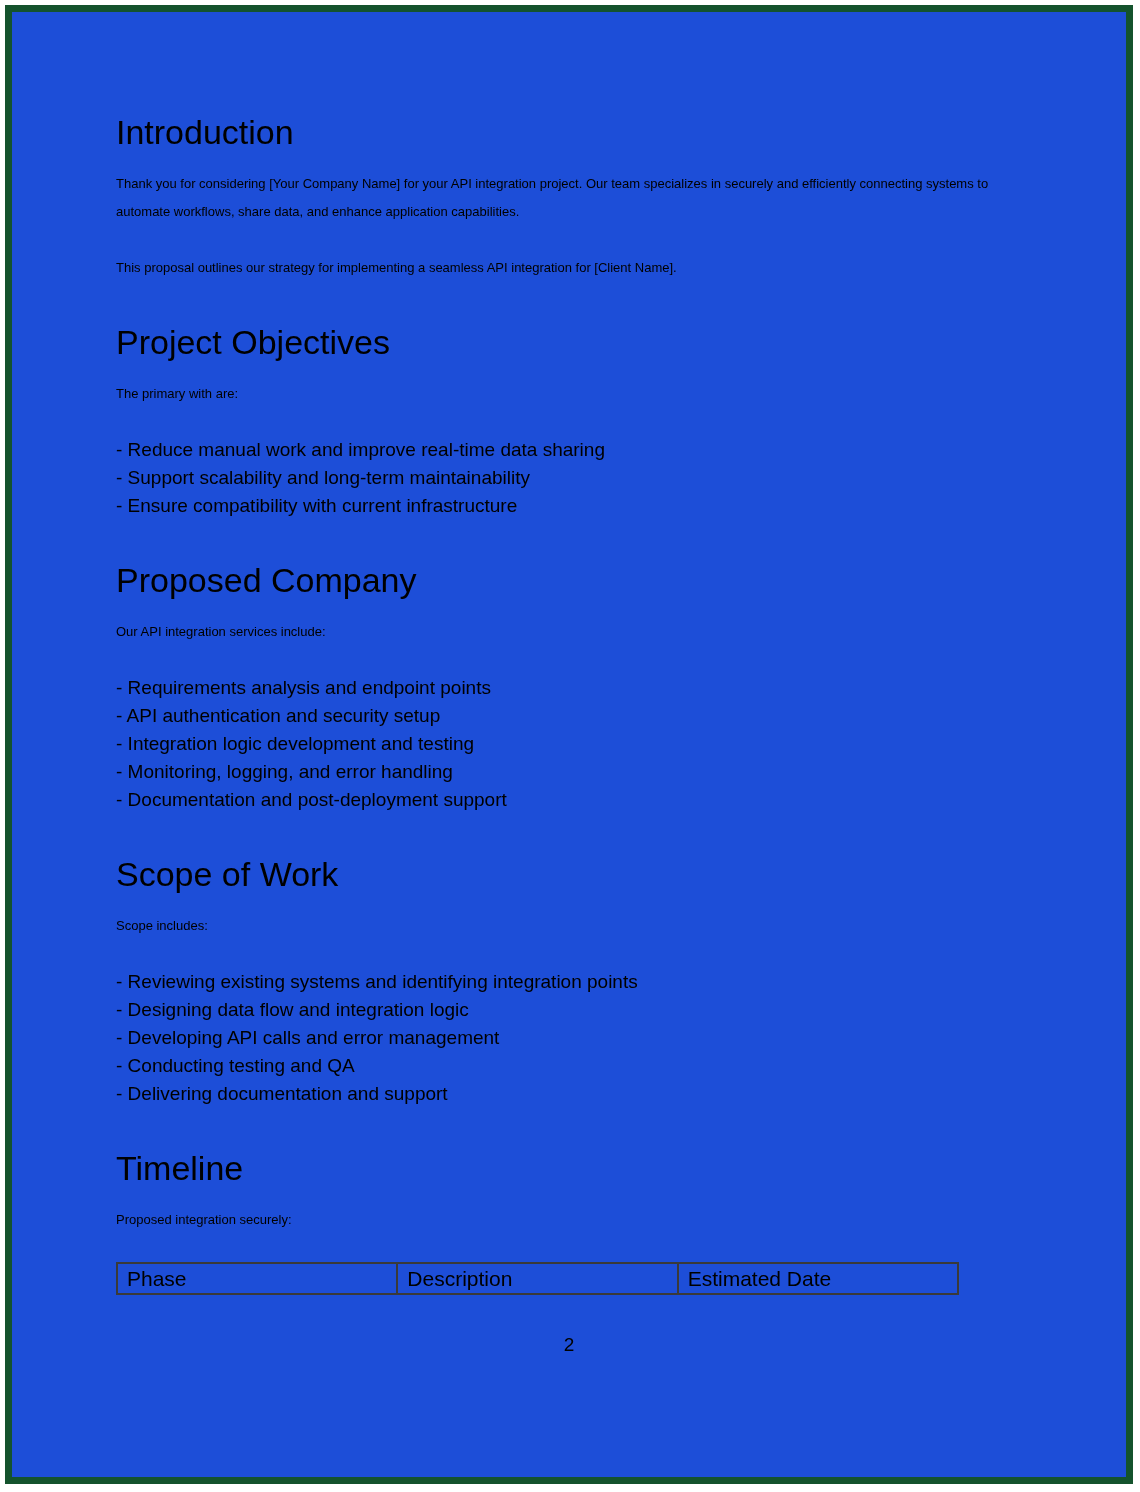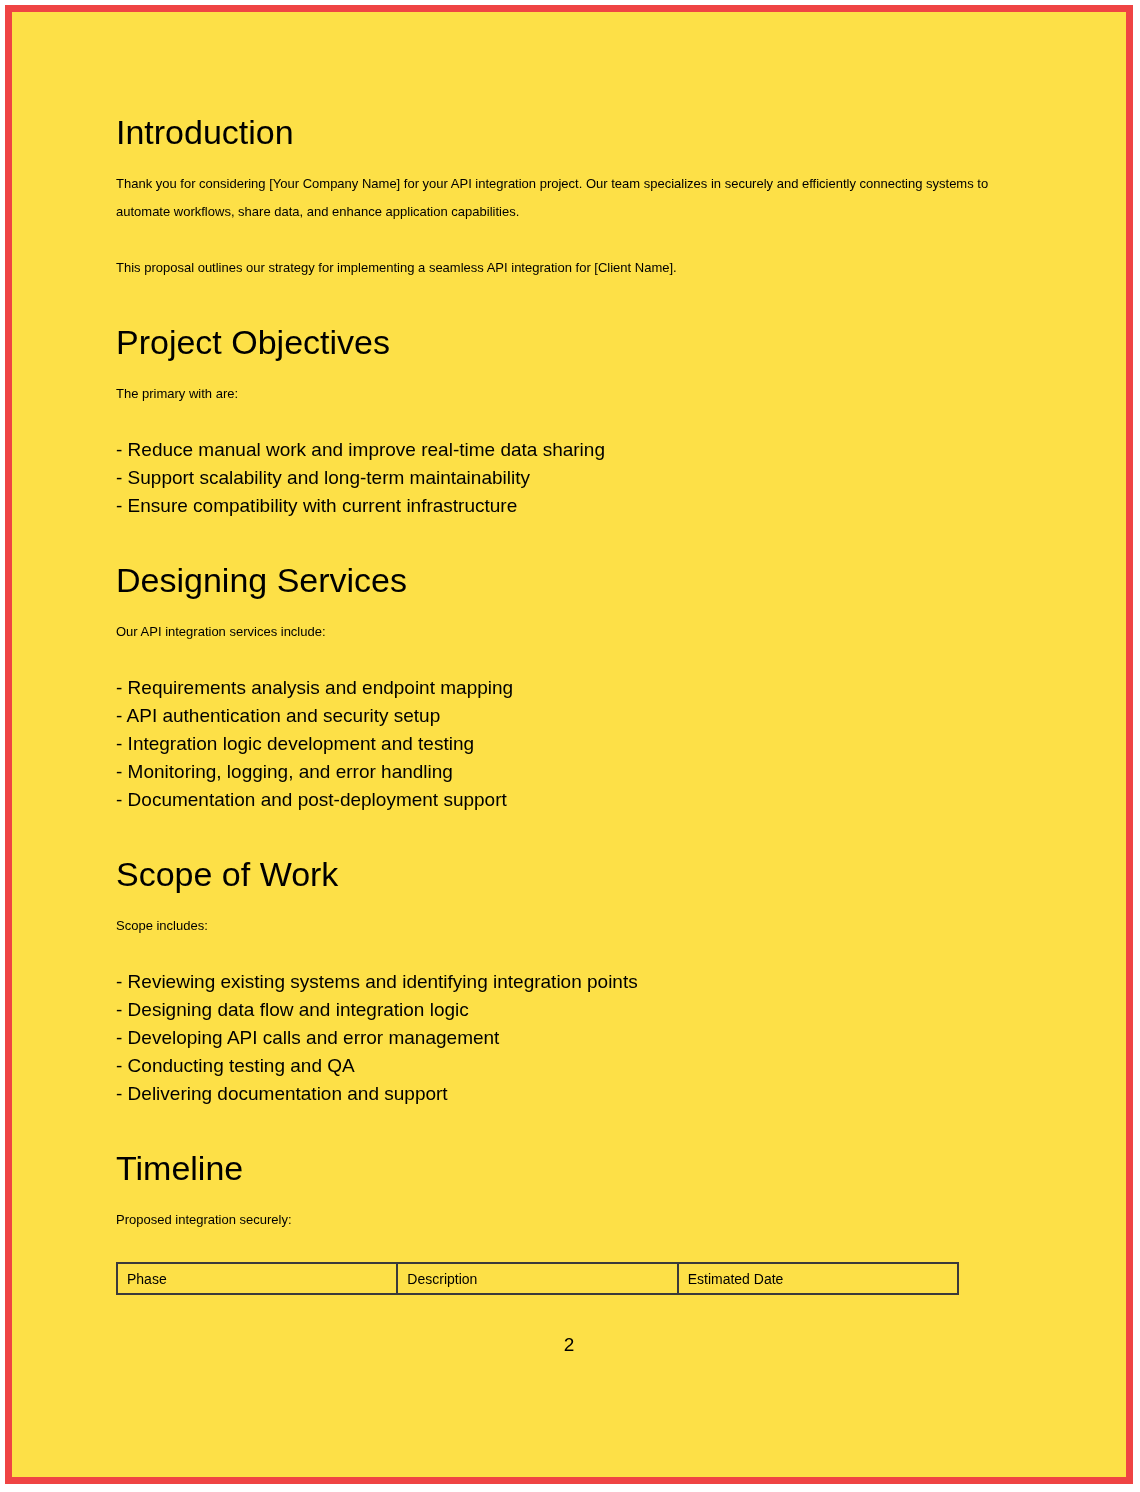--- a/index.html
+++ b/index.html
@@ -13,22 +13,22 @@
     position: relative;
     font-family: "Liberation Sans", sans-serif;
     color: #000000;
   }
   .page-frame {
     position: absolute;
     left: 5px;
     top: 5px;
     right: 7px;
     bottom: 8px;
-    border: 7px solid #ef4444;
-    background: #fde047;
+    border: 7px solid #14532d;
+    background: #1d4ed8;
     box-sizing: border-box;
     overflow: hidden;
   }
   .content {
     padding: 100px 110px 0 104px;
   }
   h1.doc-heading {
     font-size: 34px;
     line-height: 40px;
     font-weight: 400;
@@ -55,21 +55,21 @@
   table.timeline-table {
     margin-top: 15px;
     width: 843px;
     border-collapse: collapse;
     table-layout: fixed;
   }
   table.timeline-table th {
     border: 2px solid #3a3a3a;
     height: 27px;
     padding: 1px 4px 1px 9px;
-    font-size: 14px;
+    font-size: 21px;
     font-weight: 400;
     text-align: left;
     vertical-align: middle;
     white-space: nowrap;
     overflow: hidden;
   }
   .page-number {
     margin-top: 36px;
     width: 100%;
     text-align: center;
@@ -93,24 +93,24 @@
       <h1 class="doc-heading">Project Objectives</h1>
       <p class="doc-para">The primary with are:</p>
       <div class="doc-list">
         <p class="list-line">- Reduce manual work and improve real-time data sharing</p>
         <p class="list-line">- Support scalability and long-term maintainability</p>
         <p class="list-line">- Ensure compatibility with current infrastructure</p>
       </div>
     </section>
 
     <section>
-      <h1 class="doc-heading">Designing Services</h1>
+      <h1 class="doc-heading">Proposed Company</h1>
       <p class="doc-para">Our API integration services include:</p>
       <div class="doc-list">
-        <p class="list-line">- Requirements analysis and endpoint mapping</p>
+        <p class="list-line">- Requirements analysis and endpoint points</p>
         <p class="list-line">- API authentication and security setup</p>
         <p class="list-line">- Integration logic development and testing</p>
         <p class="list-line">- Monitoring, logging, and error handling</p>
         <p class="list-line">- Documentation and post-deployment support</p>
       </div>
     </section>
 
     <section>
       <h1 class="doc-heading">Scope of Work</h1>
       <p class="doc-para">Scope includes:</p>

